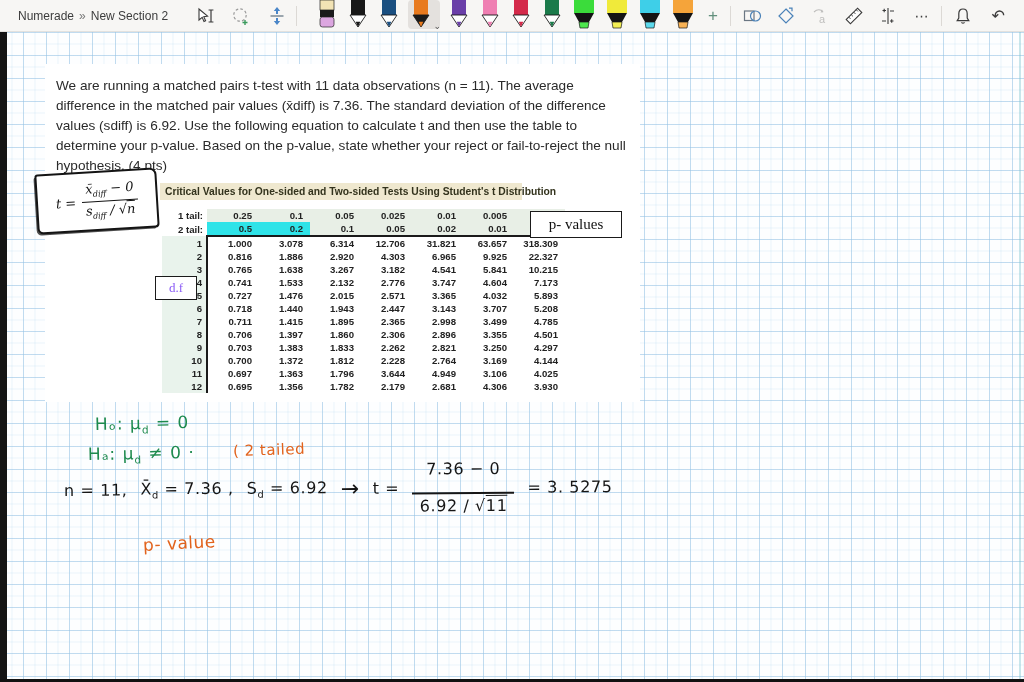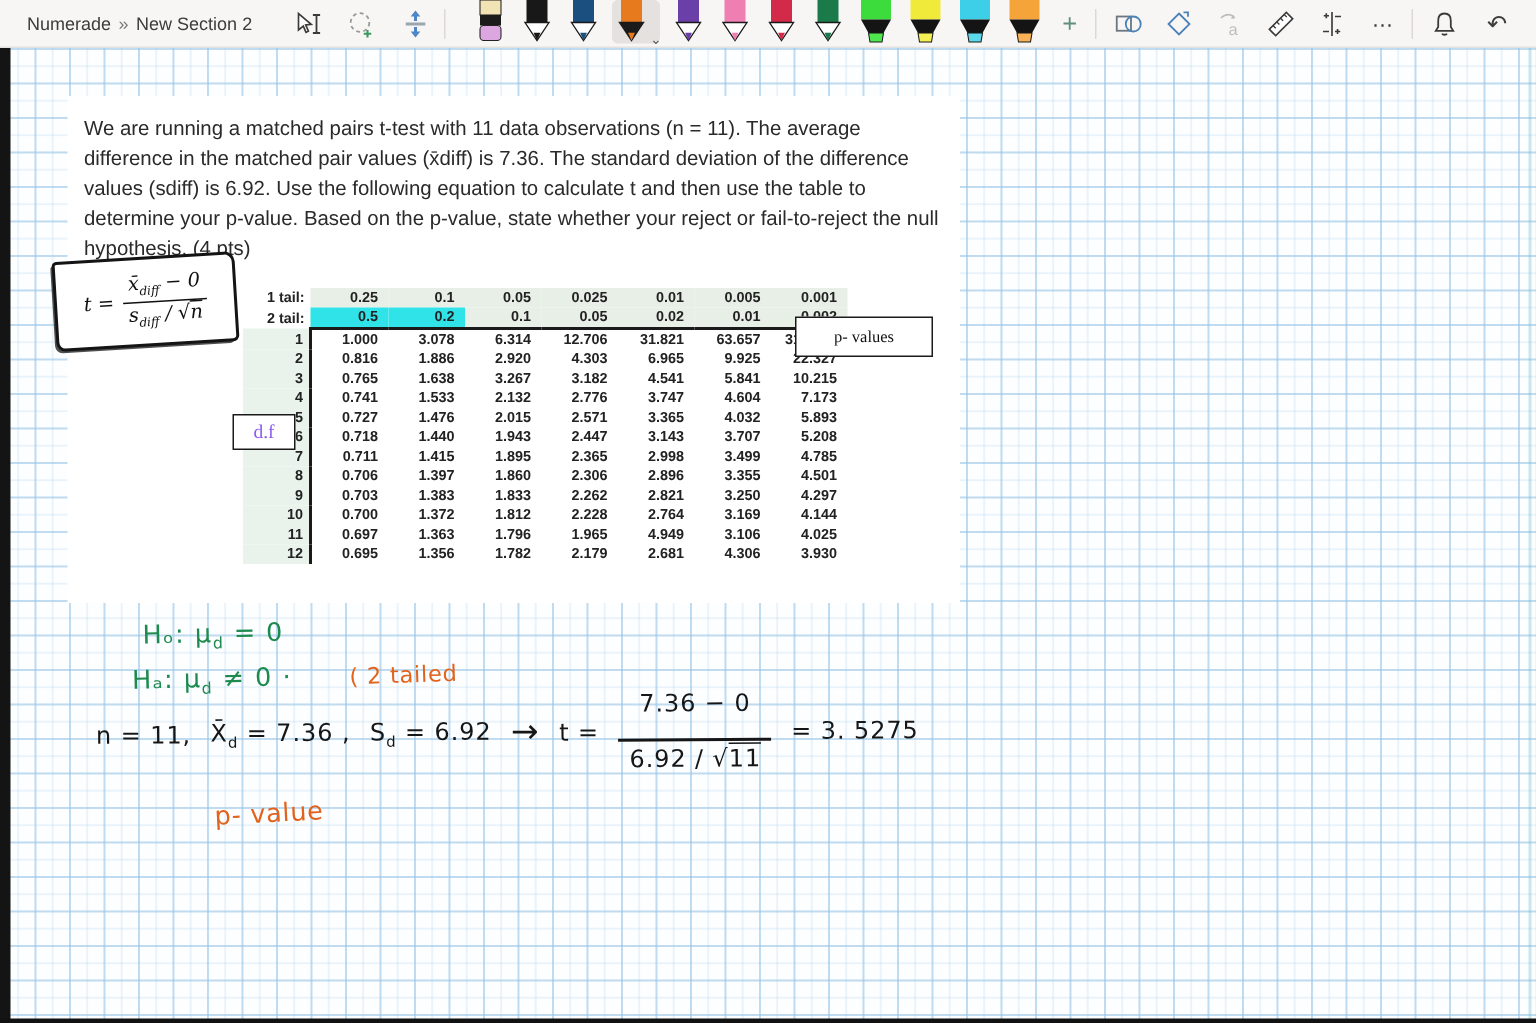--- a/index.html
+++ b/index.html
@@ -71,21 +71,21 @@
   .ttable tr.hdr2 td{border-bottom:2px solid #1a1a1a;}
   .ttable tr.hdr2 td.lb{border-bottom:none;}
   .ttable tr.body td.lb{background:#e9f3ec;}
   .ttable tr.body td.v1{border-left:2px solid #1a1a1a;}
 
   .dfbox{position:absolute;left:155px;top:244px;width:40px;height:22px;background:#fff;
          border:1.6px solid #1a1a1a;display:flex;align-items:center;justify-content:center;
          font-family:"Liberation Serif",serif;font-size:13px;color:#8b5cf6;z-index:5;}
   .pvbox{position:absolute;left:530px;top:179px;width:90px;height:25px;background:#fff;
          border:1.8px solid #1a1a1a;display:flex;align-items:center;justify-content:center;
-         font-family:"Liberation Serif",serif;font-size:11px;color:#111;}
+         font-family:"Liberation Serif",serif;font-size:15px;color:#111;}
 
   
   .hw{position:absolute;font-family:"DejaVu Sans",sans-serif;white-space:nowrap;}
   .hw-green{color:#1d8a4e;font-size:17px;letter-spacing:1px;transform:rotate(-1.2deg);}
   .hw-orange{color:#e2631d;font-size:15px;letter-spacing:.5px;transform:rotate(-2deg);}
   .hw-ink{color:#161616;font-size:16px;letter-spacing:.6px;}
   .hwrow{display:flex;align-items:center;gap:13px;transform:rotate(-.4deg);}
   .hwrow .arrow{font-size:22px;}
   .hfrac{display:inline-flex;flex-direction:column;align-items:center;line-height:1.3;}
   .hfrac .num{padding:0 14px 12px 14px;border-bottom:2px solid #161616;}
@@ -282,20 +282,21 @@
 
   <div class="fbox">
     <span>t =</span>
     <span class="frac">
       <span class="num"><span>x̄</span><sub>diff</sub><span> − 0</span></span>
       <span class="den"><span>s</span><sub>diff</sub><span> / √</span><span class="ovl">n</span></span>
     </span>
   </div>
 
   <div class="ttable">
+    <div class="ttitle">Critical Values for One-sided and Two-sided Tests Using Student's t Distribution</div>
     <table>
       <tbody>
           <tr class="hdr">
         <td class="lb">1 tail:</td>
         <td>0.25</td>
         <td>0.1</td>
         <td>0.05</td>
         <td>0.025</td>
         <td>0.01</td>
         <td>0.005</td>
@@ -409,21 +410,21 @@
             <td>2.228</td>
             <td>2.764</td>
             <td>3.169</td>
             <td>4.144</td>
           </tr>
       <tr class="body">
             <td class="lb">11</td>
             <td class="v1">0.697</td>
             <td>1.363</td>
             <td>1.796</td>
-            <td>1.965</td>
+            <td>3.644</td>
             <td>4.949</td>
             <td>3.106</td>
             <td>4.025</td>
           </tr>
       <tr class="body">
             <td class="lb">12</td>
             <td class="v1">0.695</td>
             <td>1.356</td>
             <td>1.782</td>
             <td>2.179</td>

